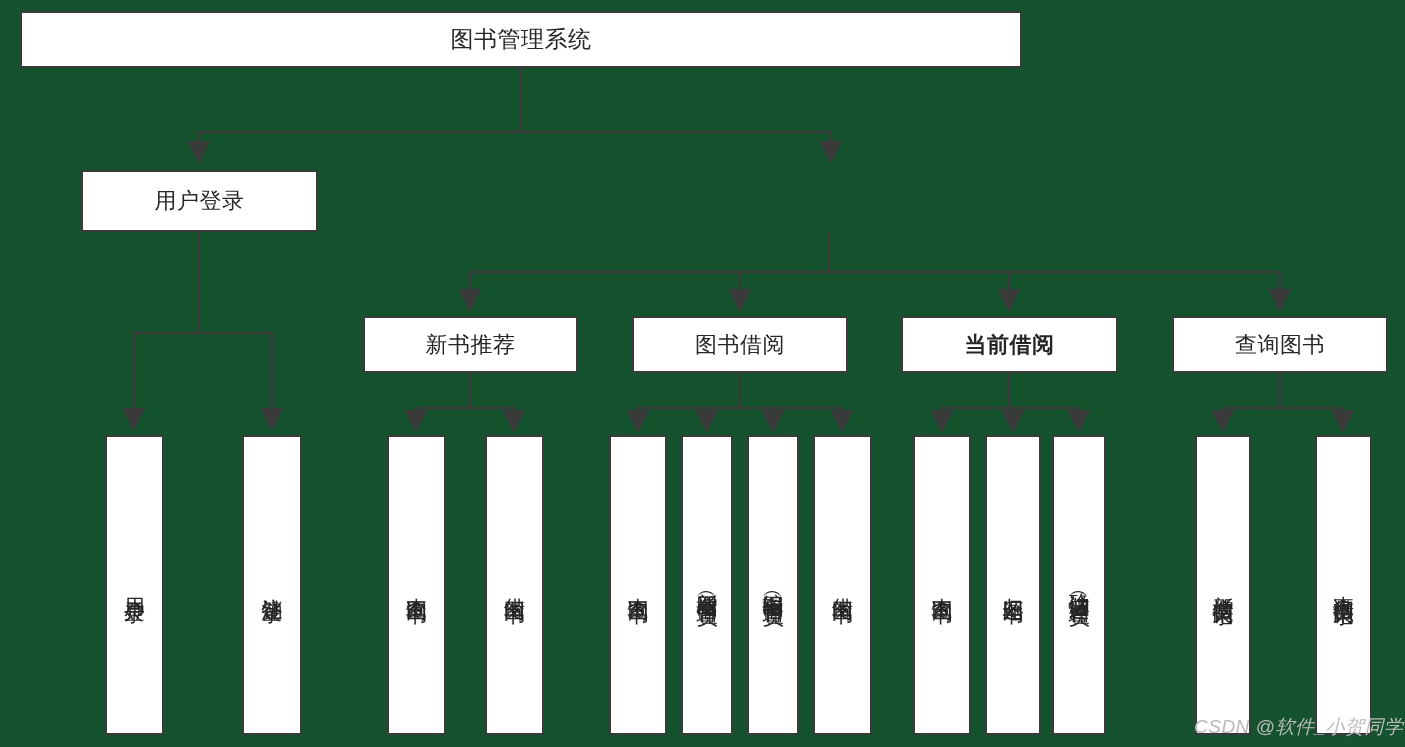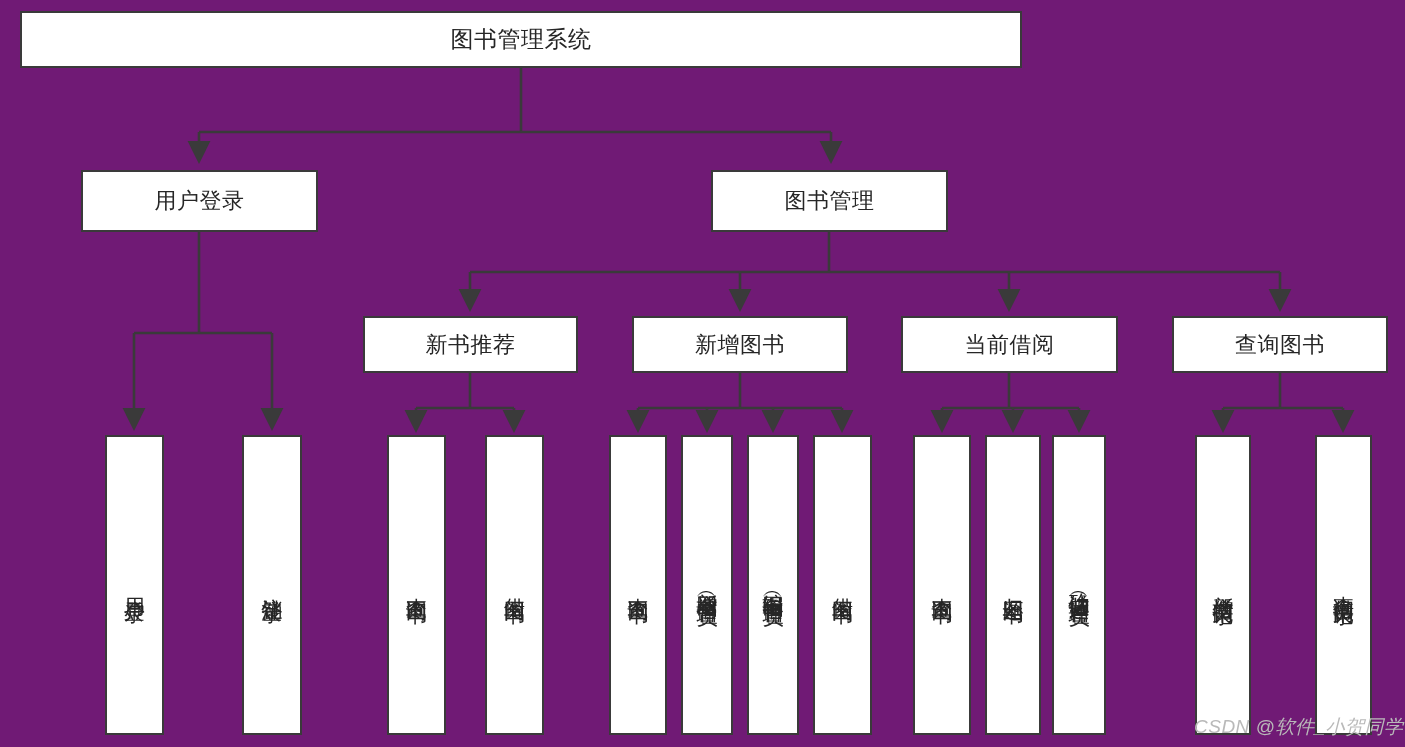--- a/index.html
+++ b/index.html
@@ -7,21 +7,21 @@
     padding: 0;
     background: #ffffff;
   }
   body {
     font-family: "Liberation Sans", "DejaVu Sans", sans-serif;
   }
   #canvas {
     position: relative;
     width: 1405px;
     height: 747px;
-    background: #701a75;
+    background: #14532d;
     overflow: hidden;
   }
   svg.wires {
     position: absolute;
     left: 0;
     top: 0;
     width: 1405px;
     height: 747px;
     pointer-events: none;
   }
@@ -123,31 +123,28 @@
     </g>
   </svg>
 
   <div class="node h root" style="left:20px;top:11px;width:1002px;height:57px;">
     <span class="label">图书管理系统</span>
   </div>
 
   <div class="node h" style="left:81px;top:170px;width:237px;height:62px;">
     <span class="label">用户登录</span>
   </div>
-  <div class="node h" style="left:711px;top:170px;width:237px;height:62px;">
-    <span class="label">图书管理</span>
-  </div>
 
   <div class="node h" style="left:363px;top:316px;width:215px;height:57px;">
     <span class="label">新书推荐</span>
   </div>
   <div class="node h" style="left:632px;top:316px;width:216px;height:57px;">
-    <span class="label">新增图书</span>
+    <span class="label">图书借阅</span>
   </div>
-  <div class="node h" style="left:901px;top:316px;width:217px;height:57px;">
+  <div class="node h" style="left:901px;top:316px;width:217px;height:57px;font-weight:bold;">
     <span class="label">当前借阅</span>
   </div>
   <div class="node h" style="left:1172px;top:316px;width:216px;height:57px;">
     <span class="label">查询图书</span>
   </div>
 
   <div class="node v" style="left:105px;top:435px;width:59px;height:300px;">
     <span class="label">用户登录</span>
   </div>
   <div class="node v" style="left:242px;top:435px;width:60px;height:300px;">

